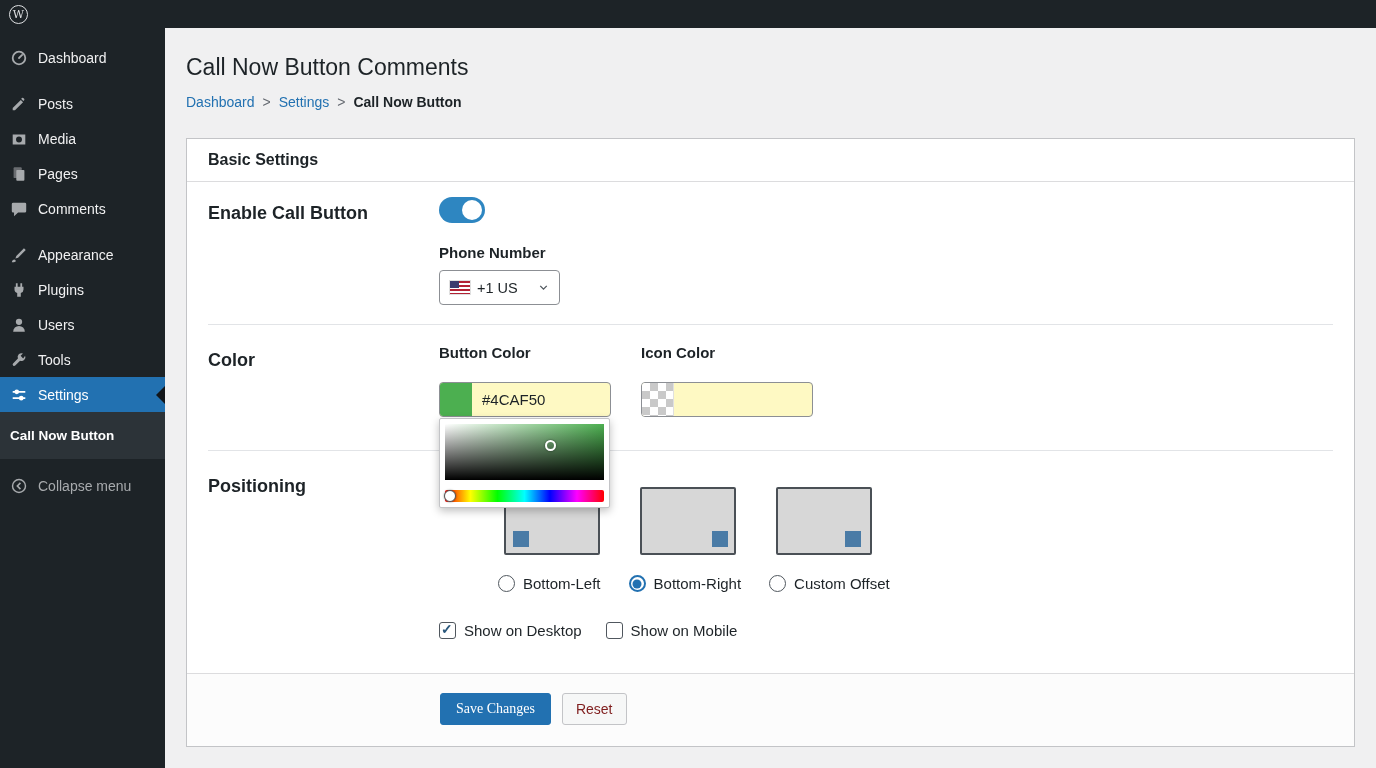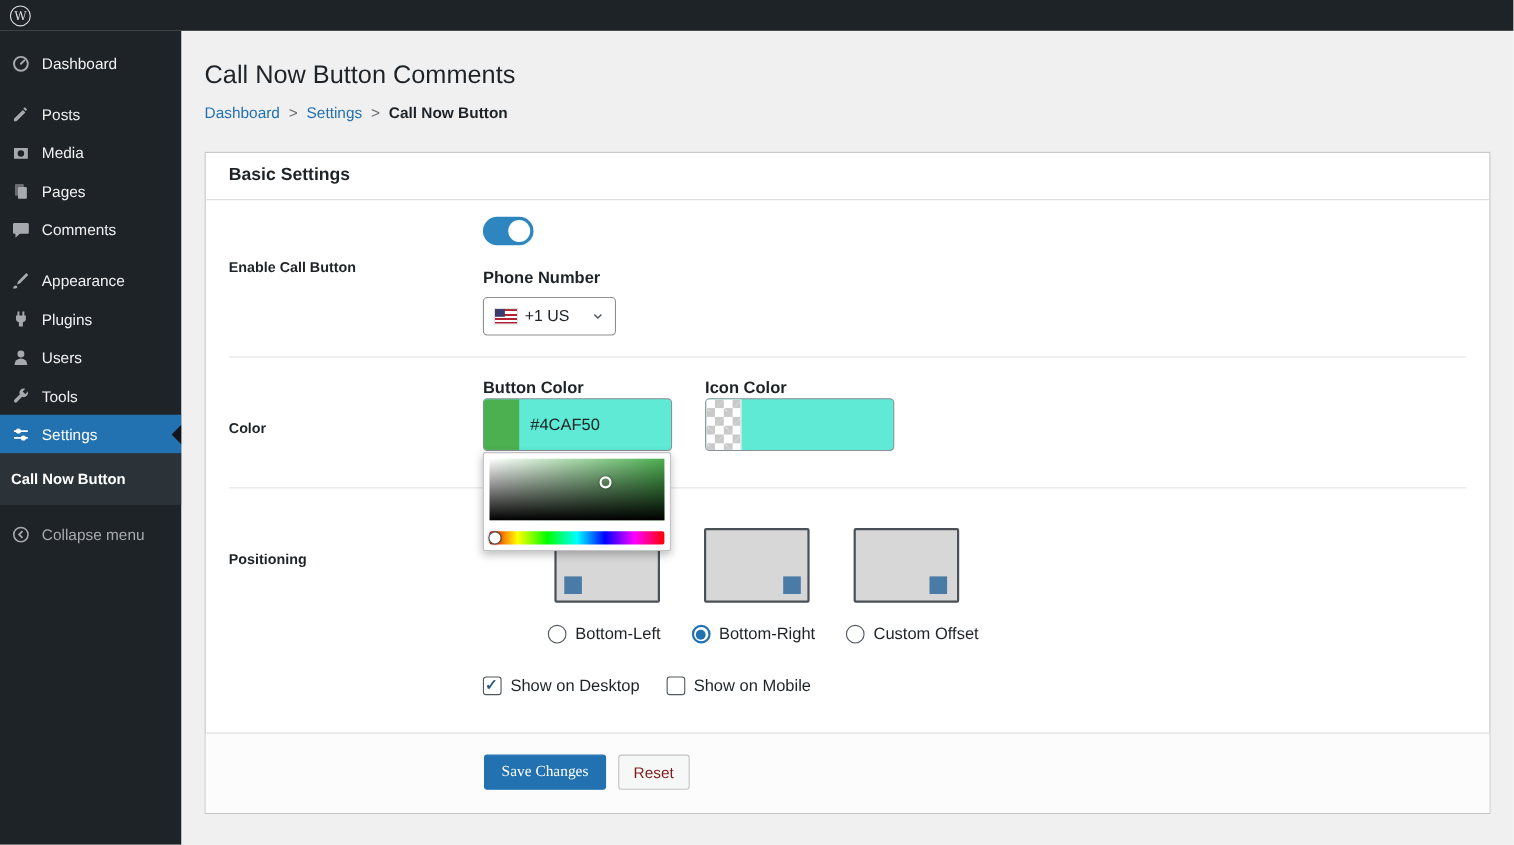--- a/index.html
+++ b/index.html
@@ -28,21 +28,21 @@
   h1.page-title { margin-top:24px; font-size:23px; font-weight:500; line-height:30px; color:#1d2327; }
   .breadcrumb { margin-top:12px; font-size:14px; color:#646970; display:flex; gap:8px; align-items:center; }
   .crumb-link { color:#2271b1; cursor:pointer; text-decoration:none; }
   .crumb-current { color:#1d2327; font-weight:700; }
 
   
   .card { margin-top:28px; background:#fff; border:1px solid #c3c4c7; }
   .card-header { padding:10px 21px; font-size:16px; font-weight:700; line-height:22px; border-bottom:1px solid #dcdcde; }
   .card-body { padding:15px 21px 34px; }
   .form-row { display:grid; grid-template-columns:231px 1fr; align-items:start; }
-  .row-label { font-size:13px; font-weight:700; padding-top:6px;margin-top:32px; }
+  .row-label { font-size:18px; font-weight:700; padding-top:6px; }
   .field-label { font-size:15px; font-weight:700; line-height:18px; }
   .divider { border:0; border-top:1px solid #e2e4e7; }
   .div1 { margin:19px 0 19px; }
   .div2 { margin:33px 0 19px; }
 
   
   .toggle { width:46px; height:26px; border-radius:13px; background:#2e86c1; position:relative; cursor:pointer; display:block; }
   .toggle .knob { position:absolute; top:3px; right:3px; width:20px; height:20px; border-radius:50%; background:#fff; }
 
   
@@ -51,21 +51,21 @@
   .select-box { display:flex; align-items:center; gap:7px; height:35px; padding:0 9px 0 10px; border:1px solid #8c8f94; border-radius:4px; background:#fff; font-size:14.5px; cursor:pointer; width:121px;justify-content:space-between; }
   .flag { width:20px; height:13px; background:repeating-linear-gradient(180deg,#b22234 0 2px,#fff 2px 4px); position:relative; flex:none; box-shadow:0 0 0 1px rgba(0,0,0,.12); }
   .flag::before { content:""; position:absolute; left:0; top:0; width:9px; height:7px; background:#3c3b6e; }
   .select-box svg { width:13px; height:13px; color:#50575e; margin-left:auto; }
   .text-input { width:277px; height:35px; border:1px solid #8c8f94; border-radius:4px; background:#fff; display:flex; align-items:center; padding:0 10px; font-size:15px; cursor:text; }
   .caret { width:1.5px; height:19px; background:#1d2327; margin-left:1px; }
 
   
   .color-groups { display:flex; gap:30px; }
   .color-group { position:relative; }
-  .color-field { display:flex; width:172px; height:48px; border:1px solid #8c8f94; border-radius:4px; background:#5eead4; overflow:hidden; margin-top:0; cursor:pointer; }
+  .color-field { display:flex; width:172px; height:35px; border:1px solid #8c8f94; border-radius:4px; background:#fef9c3; overflow:hidden; margin-top:20px; cursor:pointer; }
   .swatch { width:32px; height:100%; flex:none; }
   .swatch-green { background:#4caf50; }
   .swatch-checker { background-color:#fff;
     background-image:linear-gradient(45deg,#c9c9c9 25%,transparent 25%),linear-gradient(-45deg,#c9c9c9 25%,transparent 25%),linear-gradient(45deg,transparent 75%,#c9c9c9 75%),linear-gradient(-45deg,transparent 75%,#c9c9c9 75%);
     background-size:16px 16px; background-position:0 0,0 8px,8px -8px,-8px 0; border-right:1px solid #e0e0e0; }
   .color-text { display:flex; align-items:center; padding:0 10px; font-size:15px; }
 
   .picker-popup { position:absolute; top:calc(100% + 1px); left:0; width:171px; background:#fff; border:1px solid #c3c4c7; border-radius:2px; box-shadow:0 3px 8px rgba(0,0,0,.25); padding:5px; z-index:30; }
   .sat-area { height:56px; position:relative; cursor:crosshair;
     background:linear-gradient(to bottom, rgba(0,0,0,0) 0%, #000 100%), linear-gradient(to right, #fff 0%, #4caf50 100%); }

